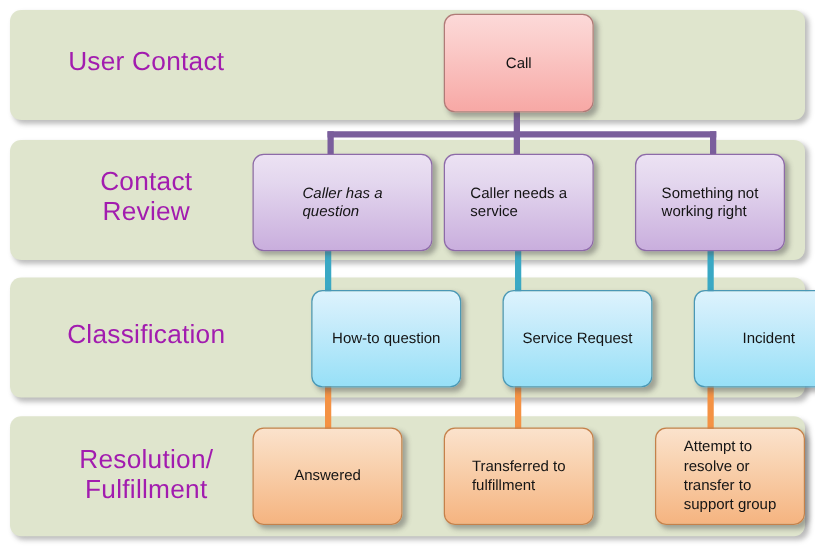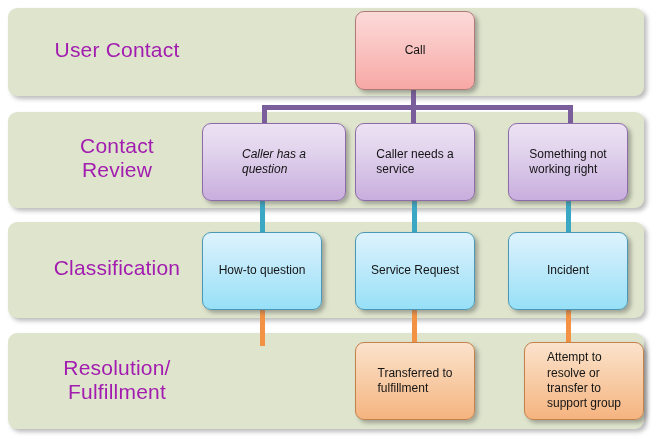--- a/index.html
+++ b/index.html
@@ -60,20 +60,21 @@
     background: linear-gradient(to bottom, #fcd9d8 0%, #fbcdcb 28%, #f7a8a5 100%);
     border: 1px solid #b07a77;
   }
   .node.purple {
     background: linear-gradient(to bottom, #ece2f3 0%, #e3d6ee 30%, #c9aedd 100%);
     border: 1px solid #8d6aa8;
   }
   .node.blue {
     background: linear-gradient(to bottom, #ddf3fd 0%, #c8ecfb 32%, #97e0f7 100%);
     border: 1px solid #4a98b5;
+    margin-left: 47px;
   }
   .node.orange {
     background: linear-gradient(to bottom, #fbe2cc 0%, #f9d5b5 30%, #f5b480 100%);
     border: 1px solid #c5814a;
   }
   
   .conn {
     position: absolute;
     z-index: 2;
   }
@@ -134,20 +135,23 @@
   <div class="node blue" style="left:202px; top:232px; width:120px; height:78px;">
     <span>How-to question</span>
   </div>
   <div class="node blue" style="left:355px; top:232px; width:120px; height:78px;">
     <span>Service Request</span>
   </div>
   <div class="node blue" style="left:508px; top:232px; width:120px; height:78px;">
     <span>Incident</span>
   </div>
 
+  <div class="node orange" style="left:202px; top:342px; width:120px; height:78px;">
+    <span>Answered</span>
+  </div>
   <div class="node orange" style="left:355px; top:342px; width:120px; height:78px;">
     <span>Transferred to
 fulfillment</span>
   </div>
   <div class="node orange" style="left:508px; top:342px; width:120px; height:78px;margin-left:16px;">
     <span>Attempt to
 resolve or
 transfer to
 support group</span>
   </div>

